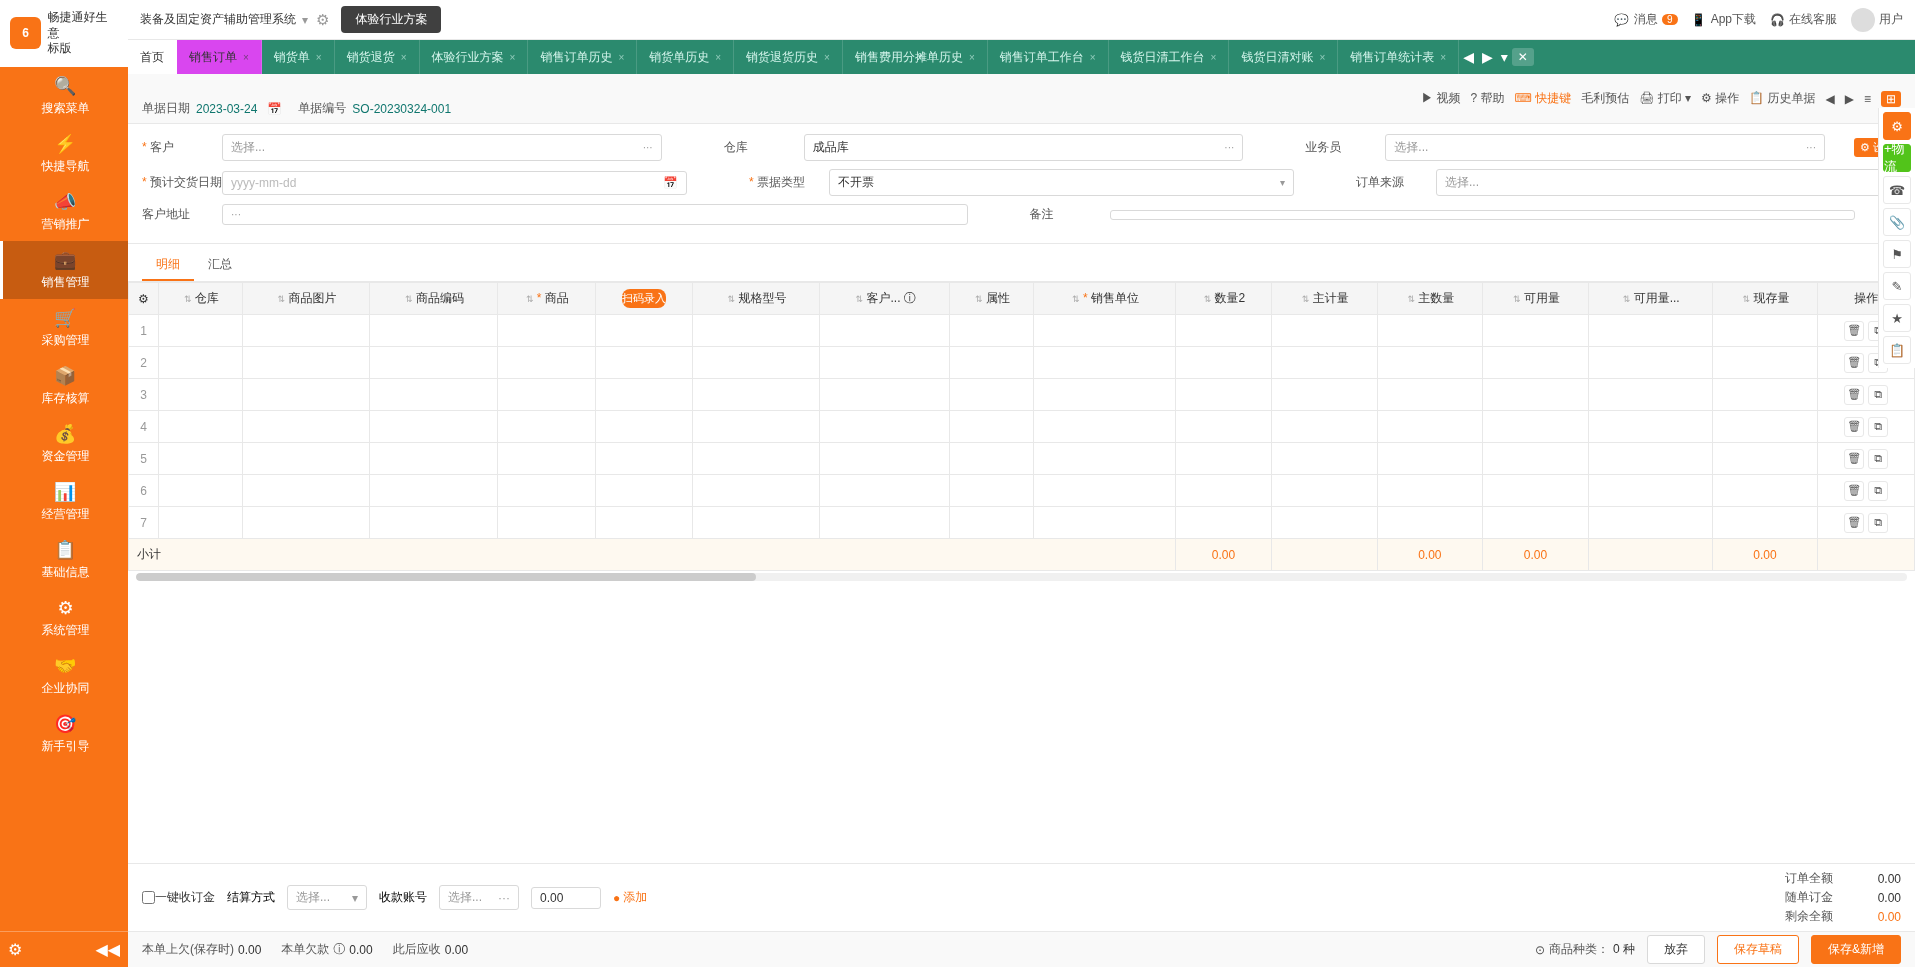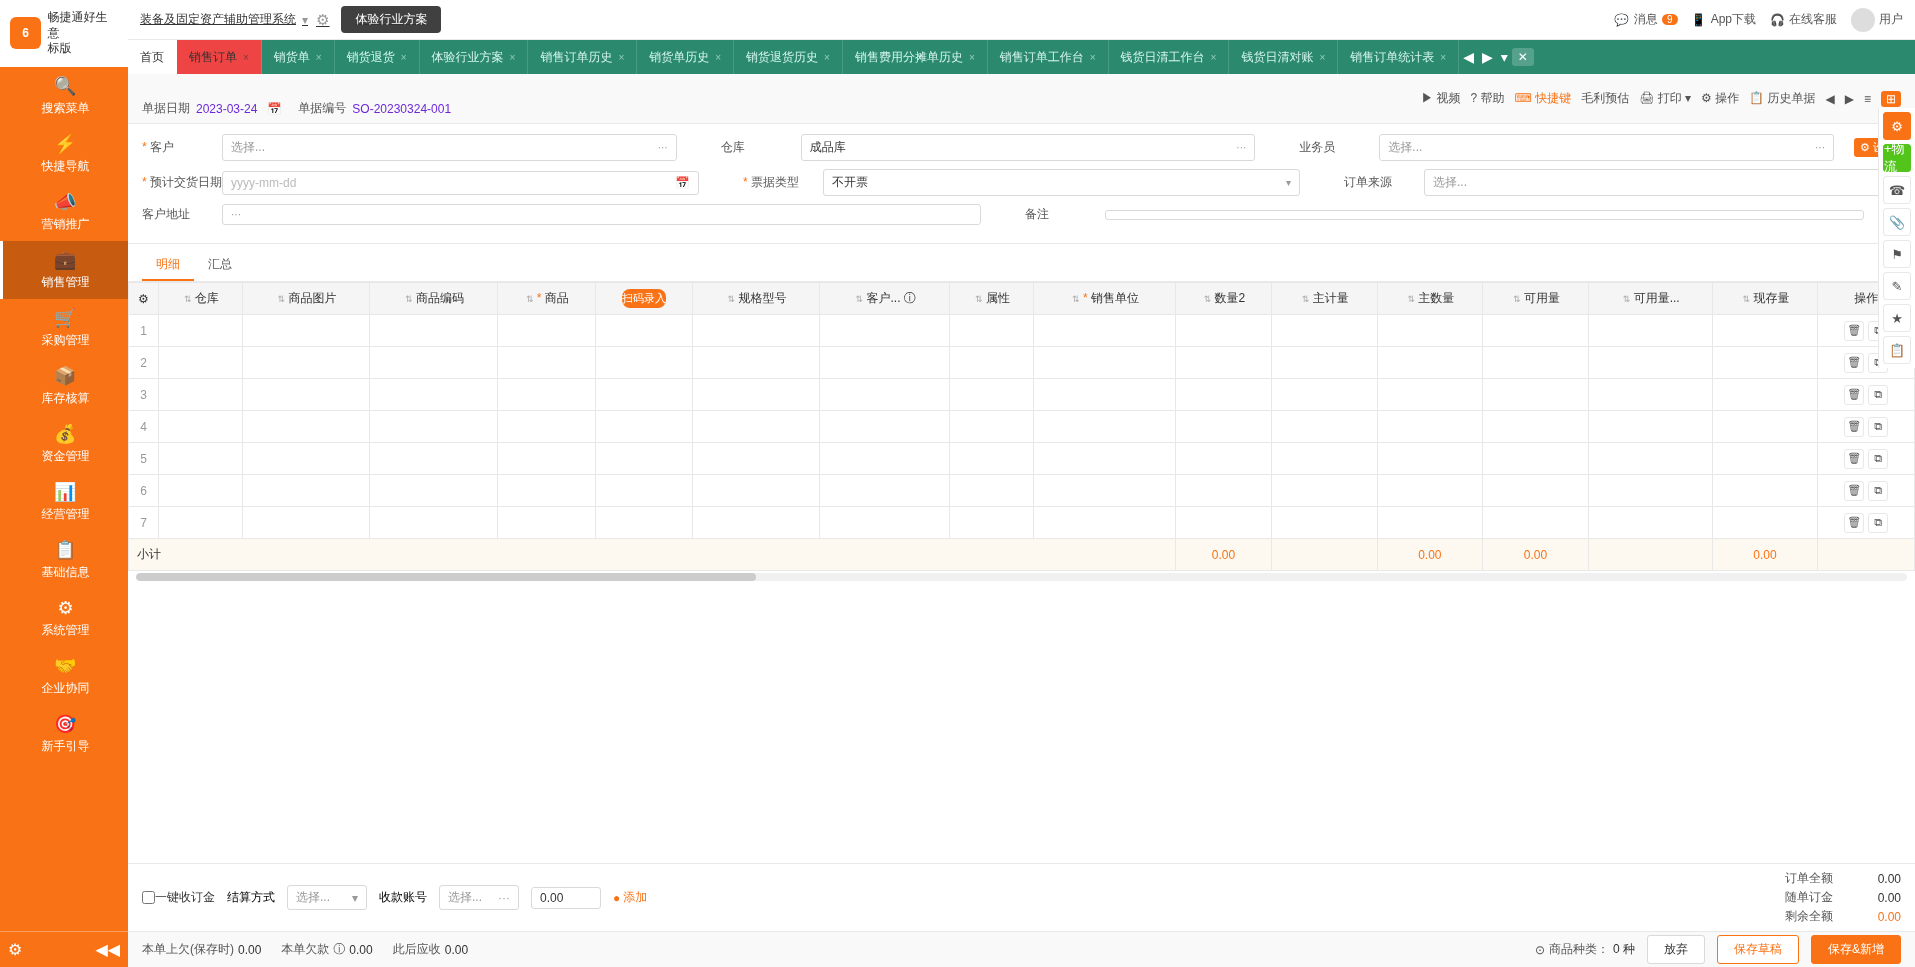--- a/index.html
+++ b/index.html
@@ -16,21 +16,21 @@
     .sidebar-item.active { border-left-color: #fff; background: rgba(0,0,0,0.2); }
     .sidebar-item-icon { font-size: 18px; margin-bottom: 3px; }
     .sidebar-footer { width: 100%; display: flex; justify-content: space-between; padding: 8px; border-top: 1px solid rgba(255,255,255,0.3); }
     .sidebar-footer-btn { color: #fff; font-size: 16px; cursor: pointer; }
 
     
     .main { flex: 1; display: flex; flex-direction: column; min-height: 100%; overflow: hidden; }
 
     
     .topbar { height: 40px; background: #fff; display: flex; align-items: center; padding: 0 12px; border-bottom: 1px solid #e8e8e8; flex-shrink: 0; }
-    .topbar-system { display: flex; align-items: center; font-size: 13px; color: #333; flex: 1; text-decoration: underline; }
+    .topbar-system { display: flex; align-items: center; font-size: 13px; color: #333; flex: 1; }
     .topbar-system-name { margin-right: 6px; }
     .topbar-system-arrow { color: #999; margin-right: 8px; }
     .topbar-gear { color: #999; margin-right: 12px; cursor: pointer; font-size: 15px; }
     .topbar-btn { background: #404040; color: #fff; border: none; border-radius: 4px; padding: 5px 14px; cursor: pointer; font-size: 12px; }
     .topbar-right { display: flex; align-items: center; gap: 14px; }
     .topbar-right-item { display: flex; align-items: center; gap: 4px; color: #555; cursor: pointer; font-size: 12px; }
     .topbar-badge { background: #f97316; color: #fff; border-radius: 10px; padding: 0 4px; font-size: 10px; min-width: 16px; text-align: center; }
     .topbar-avatar { width: 24px; height: 24px; border-radius: 50%; background: #ddd; display: flex; align-items: center; justify-content: center; }
 
     
@@ -40,28 +40,28 @@
     .tab-close { margin-left: 6px; opacity: 0.6; font-size: 10px; }
     .tabs-nav { display: flex; align-items: center; padding: 0 4px; color: #fff; cursor: pointer; font-size: 14px; flex-shrink: 0; }
 
     
     .content { flex: 1; overflow-y: auto; background: #fff; display: flex; flex-direction: column; position: relative; }
 
     
     .form-header { display: flex; align-items: center; padding: 6px 14px; border-bottom: 1px solid #e8e8e8; background: #f9f9f9; flex-shrink: 0; gap: 16px; }
     .form-header-item { display: flex; align-items: center; gap: 6px; font-size: 12px; color: #333; margin-top: 20px; }
     .form-header-label { color: #555; }
-    .form-header-value { color: #6d28d9; font-weight: 500; }
+    .form-header-value { color: #0f766e; font-weight: 500; }
     .form-header-tools { margin-left: auto; display: flex; align-items: center; gap: 10px; }
     .tool-btn { display: flex; align-items: center; gap: 3px; color: #555; cursor: pointer; font-size: 12px; }
     .tool-btn.orange { color: #f97316; }
 
     
     .form-body { padding: 10px 14px; border-bottom: 1px solid #e8e8e8; flex-shrink: 0; }
-    .form-row { display: flex; align-items: center; margin-bottom: 8px; gap: 7px; }
+    .form-row { display: flex; align-items: center; margin-bottom: 8px; gap: 16px; }
     .form-field { display: flex; align-items: center; flex: 1; min-width: 0; }
     .form-label { color: #555; white-space: nowrap; min-width: 80px; }
     .form-label.required::before { content: '* '; color: #f97316; }
     .form-input { border: 1px solid #d9d9d9; border-radius: 3px; padding: 4px 8px; flex: 1; color: #999; font-size: 12px; background: #fff; min-width: 0; cursor: pointer; display: flex; align-items: center; justify-content: space-between; }
     .form-input-text { color: #333; }
     .form-dots { color: #999; font-size: 10px; }
     .form-select { border: 1px solid #d9d9d9; border-radius: 3px; padding: 4px 8px; background: #fff; display: flex; align-items: center; justify-content: space-between; cursor: pointer; }
     .form-select-value { color: #333; }
     .form-select-arrow { color: #999; font-size: 10px; }
     .form-divider { width: 30px; }
@@ -215,21 +215,21 @@
         <div class="topbar-avatar"></div>
         <span>用户</span>
       </div>
     </div>
   </div>
 
   <div class="tabs">
     <div class="tab active">
       <span>首页</span>
     </div>
-    <div class="tab active" style="background:#ef4444;color:#333;">
+    <div class="tab active" style="background:#d946ef;color:#333;">
       <span>销售订单</span>
       <span class="tab-close">×</span>
     </div>
     <div class="tab">
       <span>销货单</span>
       <span class="tab-close">×</span>
     </div>
     <div class="tab">
       <span>销货退货</span>
       <span class="tab-close">×</span>

